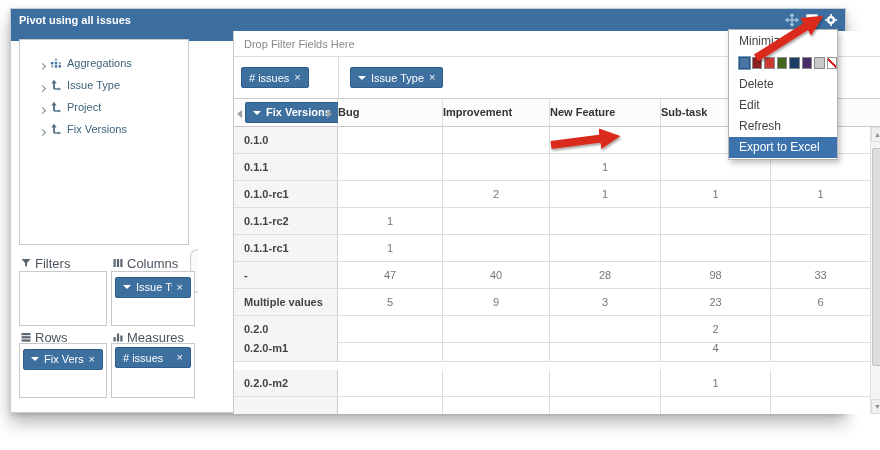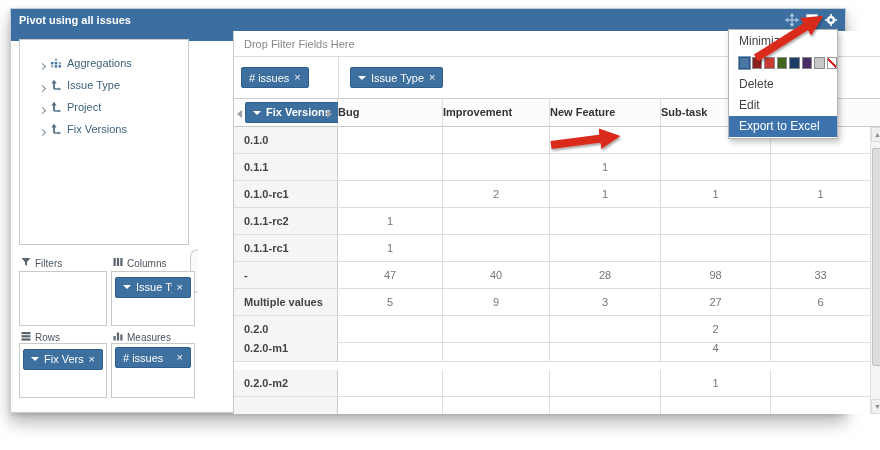--- a/index.html
+++ b/index.html
@@ -22,21 +22,21 @@
               border:1px solid #c9c9c9; background:#fff; padding:7px 4px;
               font-size:11px; color:#3d627a; overflow:hidden; }
   .trow { display:flex; align-items:center; height:22px; gap:5px; cursor:default; }
   .trow.child { padding-left:16px;align-items:flex-end; }
   .chev { width:5px; height:5px; border-right:1.5px solid #7a8a94; border-bottom:1.5px solid #7a8a94;
           display:inline-block; flex:none; }
   .chev.down { transform:rotate(45deg); margin-top:-2px; }
   .chev.right { transform:rotate(-45deg); }
   .ticon { flex:none; display:inline-flex; }
 
-  .panel-label { position:absolute; height:12px; font-size:10px; color:#4a5560;
+  .panel-label { position:absolute; height:12px; font-size:13px; color:#4a5560;
                  display:flex; align-items:center; gap:4px; }
   .panel-box { position:absolute; border:1px solid #c9c9c9; background:#fff; padding:3px; }
 
   
   .chip { display:inline-flex; align-items:center; gap:5px; background:#3d6f9f;
           border:1px solid #2f5e8c; color:#fff; font-size:11px; height:21px;
           padding:0 7px; border-radius:2px; cursor:pointer; white-space:nowrap; }
   .chip .caret { width:0; height:0; border-left:4px solid transparent;
                  border-right:4px solid transparent; border-top:4px solid #fff; flex:none; }
   .chip .x { font-size:11px; line-height:11px; opacity:.95; }
@@ -345,21 +345,21 @@
         <span class="cell cv cv2">40</span>
         <span class="cell cv cv3">28</span>
         <span class="cell cv cv4">98</span>
         <span class="cell cv cv5">33</span>
       </div>
       <div class="r" style="top:162px;">
         <span class="cell rl">Multiple values</span>
         <span class="cell cv cv1">5</span>
         <span class="cell cv cv2">9</span>
         <span class="cell cv cv3">3</span>
-        <span class="cell cv cv4">27</span>
+        <span class="cell cv cv4">23</span>
         <span class="cell cv cv5">6</span>
       </div>
       <div class="r" style="top:189px;">
         <span class="cell rl">0.2.0</span>
         <span class="cell cv cv1"></span>
         <span class="cell cv cv2"></span>
         <span class="cell cv cv3"></span>
         <span class="cell cv cv4">2</span>
         <span class="cell cv cv5"></span>
       </div>
@@ -403,20 +403,21 @@
       <span class="swatch" style="background: rgb(142, 32, 32);"></span>
       <span class="swatch" style="background: rgb(204, 59, 51);"></span>
       <span class="swatch" style="background: rgb(68, 101, 28);"></span>
       <span class="swatch" style="background: rgb(27, 61, 102);"></span>
       <span class="swatch" style="background: rgb(74, 45, 104);"></span>
       <span class="swatch" style="background: rgb(200, 200, 200);"></span>
       <span class="swatch none"></span>
     </div>
     <div class="mi">Delete</div>
     <div class="mi">Edit</div>
+    <div class="mi">Refresh</div>
     <div class="mi hl">Export to Excel</div>
   </div>
 
 </div>
 
 <svg class="arrows" width="880" height="450" viewBox="0 0 880 450">
   <defs>
     <marker id="ah" viewBox="0 0 10 10" refX="2.5" refY="5" markerWidth="2.6" markerHeight="2.6" orient="auto">
       <path d="M0,0 L10,5 L0,10 z" fill="#d92b1f"></path>
     </marker>

